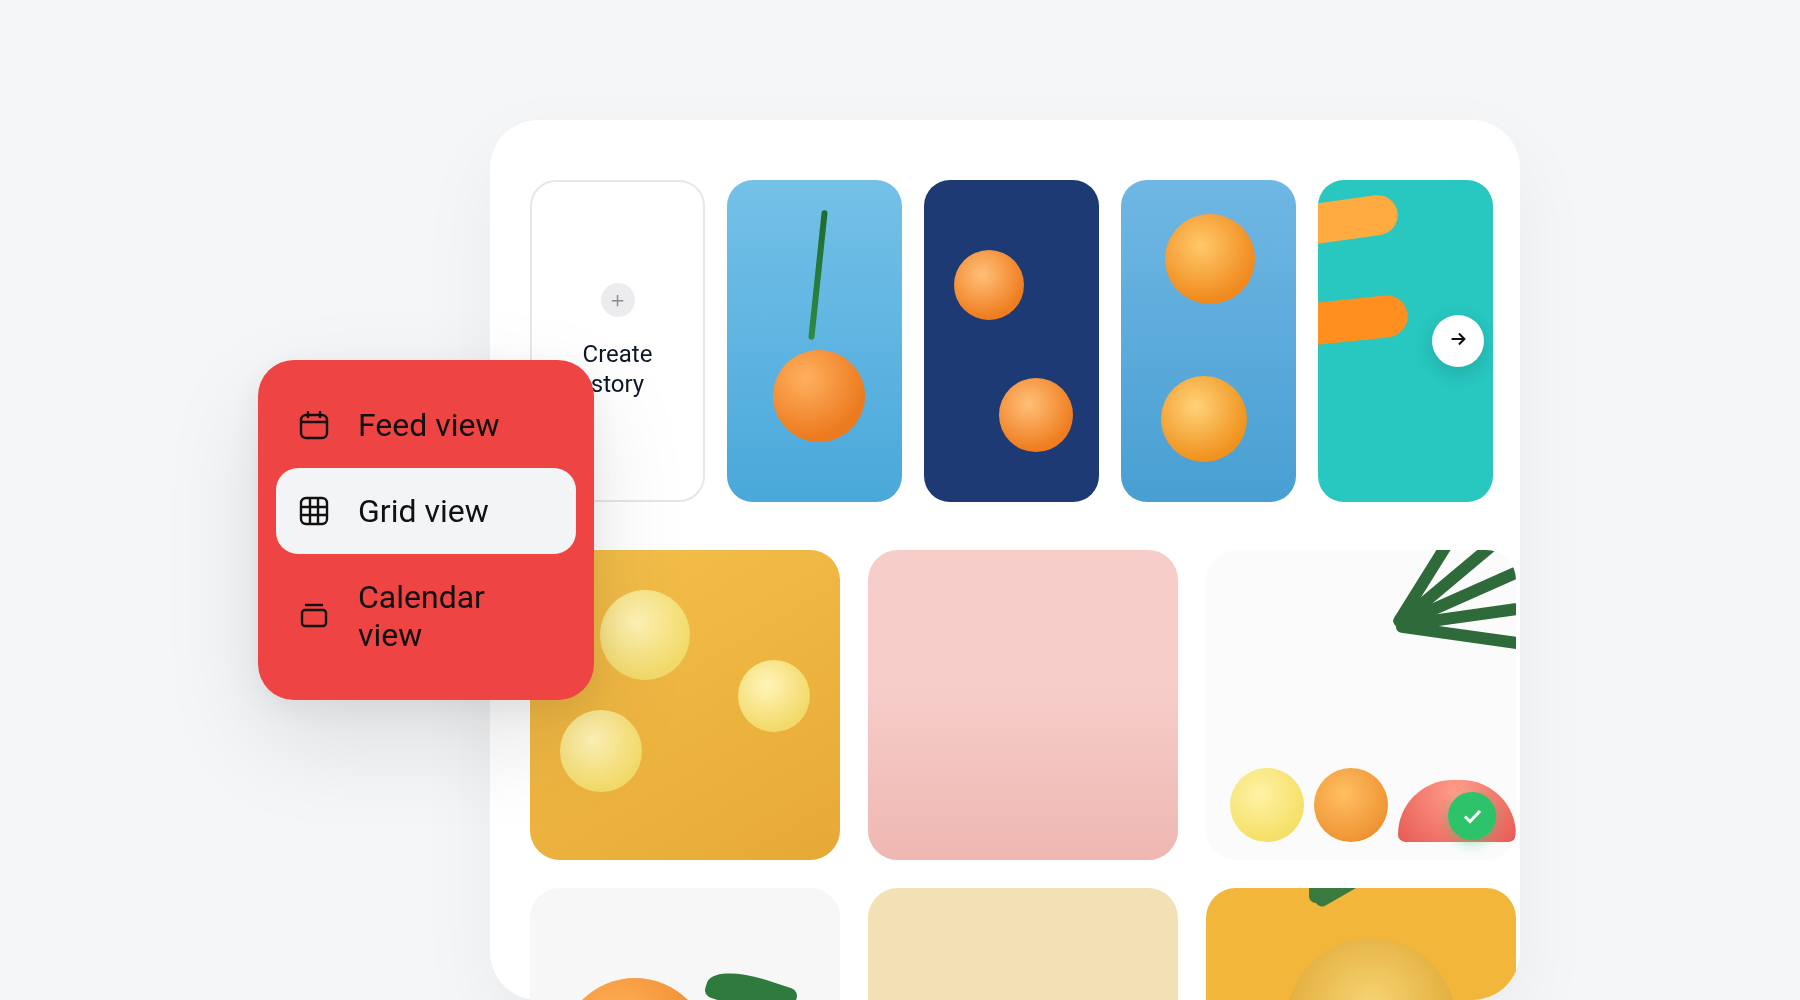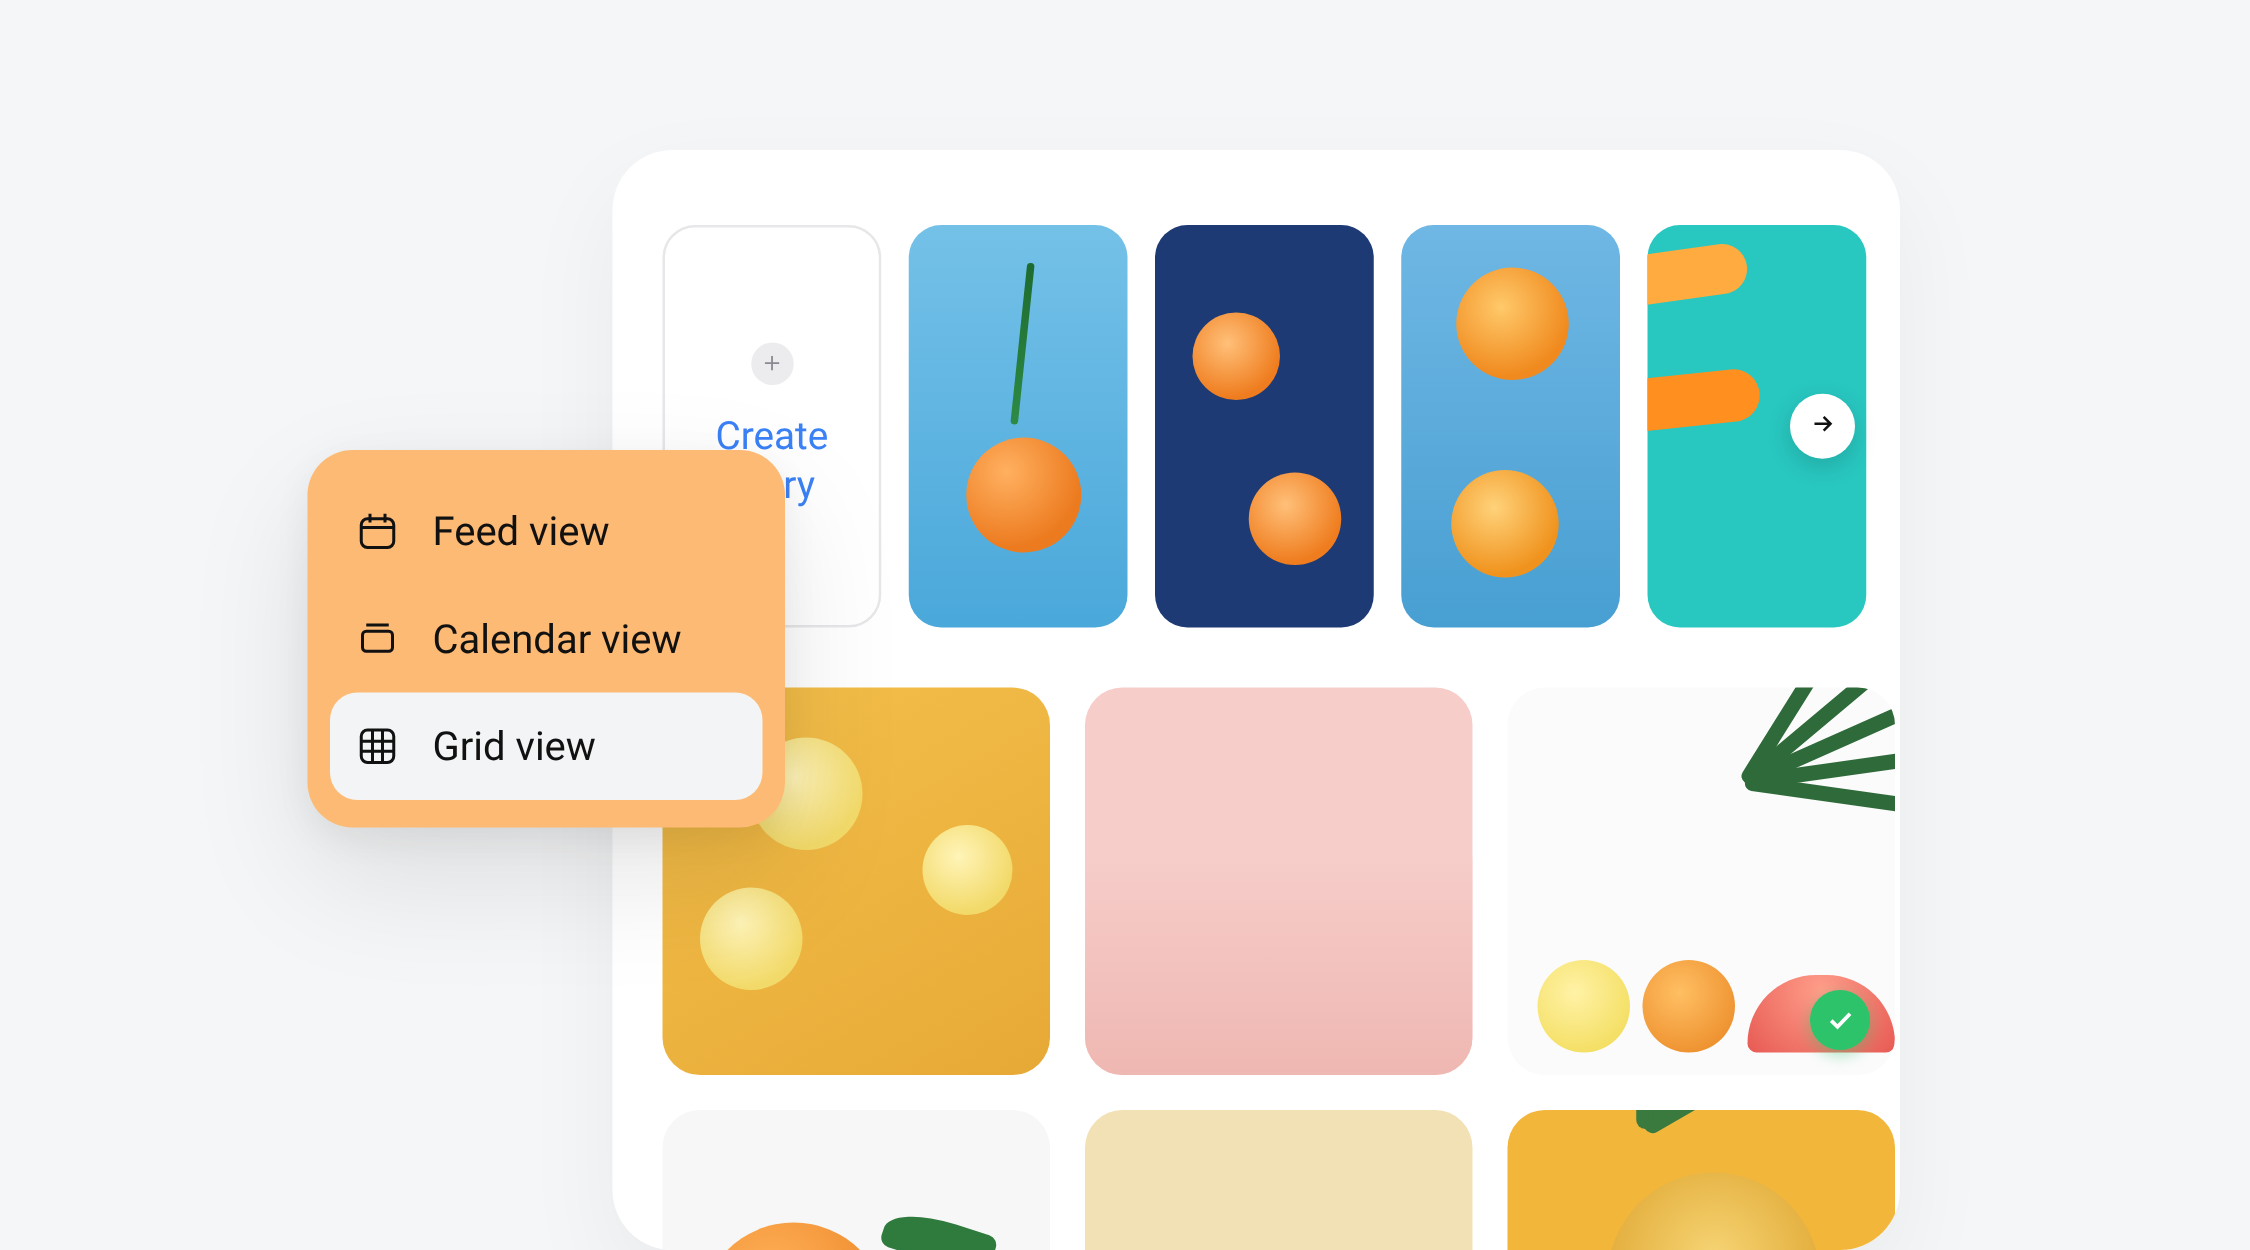--- a/index.html
+++ b/index.html
@@ -27,21 +27,21 @@
   .create-story{
     border:2px solid #e7e7ea;background:#fff;display:flex;flex-direction:column;
     align-items:center;justify-content:center;gap:22px;
   }
   .plus-badge{
     width:34px;height:34px;border-radius:50%;background:#ececef;
     display:flex;align-items:center;justify-content:center;
     color:#8a8a92;font-size:22px;font-weight:300;line-height:1;
   }
   .create-story .label{
-    font-size:31px;color:#3b82f6;line-height:1.25;text-align:center;font-weight:400;
+    font-size:24px;color:#0f172a;line-height:1.25;text-align:center;font-weight:400;
   }
 
   
   .story-a{background:linear-gradient(180deg,#74c1e8 0%,#4aa8da 100%);}
   .story-a::after{content:"";position:absolute;left:46px;bottom:60px;width:92px;height:92px;border-radius:50%;
     background:radial-gradient(circle at 35% 30%,#ffb060 0%,#ec7a1e 70%);} 
   .story-a::before{content:"";position:absolute;left:88px;top:30px;width:6px;height:130px;
     background:linear-gradient(180deg,#1e6b2f,#2d8a44);border-radius:3px;transform:rotate(6deg);}
   .story-b{background:#1e3a74;}
   .story-b::before{content:"";position:absolute;left:30px;top:70px;width:70px;height:70px;border-radius:50%;
@@ -140,23 +140,23 @@
   .tile-f::after{content:"";position:absolute;left:80px;bottom:-20px;width:170px;height:170px;
     background:radial-gradient(circle at 50% 40%,#f6d474,#d99a20);border-radius:50%;}
   .pine span{position:absolute;width:110px;height:14px;background:#3a7a3f;border-radius:7px;left:110px;top:8px;transform-origin:left center;}
   .pine span:nth-child(1){transform:rotate(-60deg);} 
   .pine span:nth-child(2){transform:rotate(-30deg);} 
   .pine span:nth-child(3){transform:rotate(-90deg);} 
 
   
   .view-menu{
     position:absolute;
-    left:246px; top:360px;
-    width:382px;
-    background:#fdba74;
+    left:258px; top:360px;
+    width:336px;
+    background:#ef4444;
     border-radius:36px;
     box-shadow:0 40px 100px rgba(0,0,0,.10),0 8px 30px rgba(0,0,0,.06);
     padding:22px 18px;
   }
   .view-item{
     display:flex;align-items:center;gap:26px;
     padding:24px 20px;border-radius:22px;cursor:pointer;
     font-size:32px;color:#111;font-weight:450;
   }
   .view-item.active{background:#f3f4f5;}
@@ -251,35 +251,35 @@
   <div class="view-item">
     <span class="ico">
       <svg viewBox="0 0 34 34">
           <rect x="4" y="7" width="26" height="23" rx="5"></rect>
           <path d="M4 14h26M11 3v7M23 3v7"></path>
         </svg>
     </span>
     <span>Feed view</span>
   </div>
 
+  <div class="view-item active">
+    <span class="ico">
+      <svg viewBox="0 0 34 34">
+          <rect x="4" y="4" width="26" height="26" rx="5"></rect>
+          <path d="M4 13h26M4 21h26M13 4v26M21 4v26"></path>
+        </svg>
+    </span>
+    <span>Grid view</span>
+  </div>
+
   <div class="view-item">
     <span class="ico">
       <svg viewBox="0 0 34 34">
           <rect x="5" y="11" width="24" height="16" rx="3"></rect>
           <path d="M8 6h18"></path>
         </svg>
     </span>
     <span>Calendar view</span>
   </div>
 
-  <div class="view-item active">
-    <span class="ico">
-      <svg viewBox="0 0 34 34">
-          <rect x="4" y="4" width="26" height="26" rx="5"></rect>
-          <path d="M4 13h26M4 21h26M13 4v26M21 4v26"></path>
-        </svg>
-    </span>
-    <span>Grid view</span>
-  </div>
-
 
 
 </div>
 
 </body></html>

